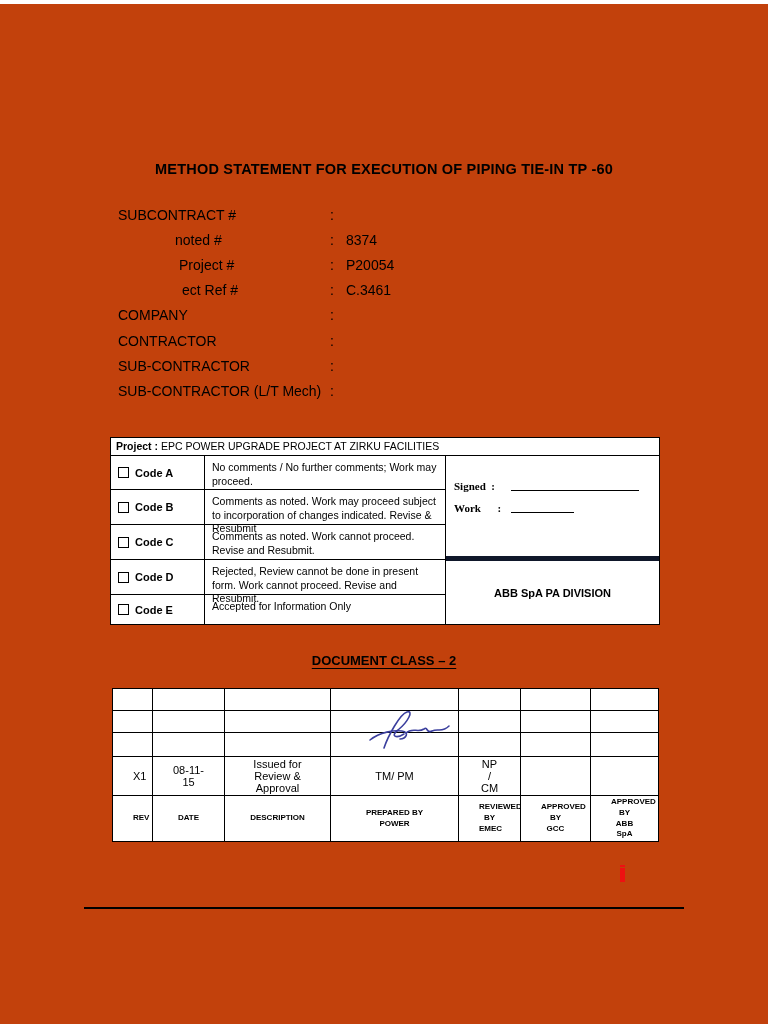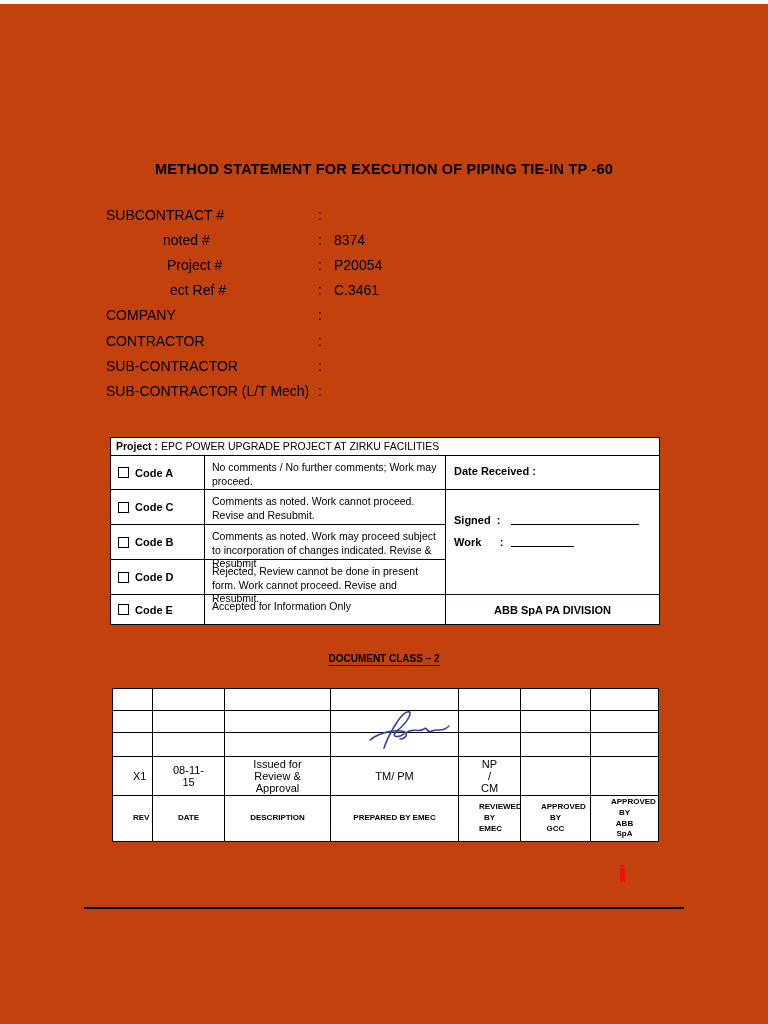--- a/index.html
+++ b/index.html
@@ -24,21 +24,21 @@
     top: 157px; left: 0; right: 0;
     text-align: center;
     font-size: 14.5px;
     font-weight: bold;
     letter-spacing: 0.2px;
   }
 
   
   .fields {
     position: absolute;
-    top: 198px; left: 106px;
+    top: 198px; left: 118px;
     width: 480px;
   }
   .field-row {
     display: flex;
     height: 25.2px;
     align-items: center;
     font-size: 14px;
   }
   .f-label { width: 212px; }
   .f-colon { width: 16px; }
@@ -99,45 +99,46 @@
   .rt-right { flex: 1; border-left: 1px solid #000; display: flex; flex-direction: column; }
   .rt-r1 {
     height: 34px;
     border-bottom: 1px solid #000;
     padding: 9px 0 0 8px;
     font-size: 11px;
     font-weight: bold;
   }
   .rt-r2 {
     height: 105px;
-    border-bottom: 1px solid #0f172a;
+    border-bottom: 5px solid #0f172a;
     position: relative;
     font-size: 11px;
     font-weight: bold;
+    font-family: Liberation Serif, serif;
   }
   .sig-label { position: absolute; left: 8px; top: 24px; white-space: pre; }
   .date-label { position: absolute; left: 8px; top: 46px; white-space: pre; }
   .blank-line { position: absolute; border-bottom: 1.5px solid #000; }
   .line-signed { left: 65px; top: 22px; width: 128px; height: 13px; }
   .line-date   { left: 65px; top: 44px; width: 63px;  height: 13px; }
   .rt-r3 {
     flex: 1;
     display: flex;
     align-items: center;
     justify-content: center;
     font-size: 11px;
     font-weight: bold;
   }
 
   
   .doc-class {
     position: absolute;
     top: 649px; left: 0; right: 0;
     text-align: center;
-    font-size: 10px;
+    font-size: 13px;
     font-weight: bold;
   }
   .doc-class span { text-decoration: underline; text-underline-offset: 3px; }
 
   
   .rev-table-wrap { position: absolute; top: 684px; left: 112px; }
   table.rev {
     border-collapse: collapse;
     table-layout: fixed;
     width: 546px;
@@ -246,51 +247,50 @@
     </div>
     <div class="rt-body">
       <div class="rt-left">
         <div class="rt-row r-A">
           <div class="rt-code">
             <span class="cb"></span>
             <span class="code-label">Code A</span>
           </div>
           <div class="rt-desc">No comments / No further comments; Work may proceed.</div>
         </div>
+        <div class="rt-row r-B">
+          <div class="rt-code">
+            <span class="cb"></span>
+            <span class="code-label">Code B</span>
+          </div>
+          <div class="rt-desc">Comments as noted. Work may proceed subject to incorporation of changes indicated. Revise &amp; Resubmit</div>
+        </div>
         <div class="rt-row r-C">
           <div class="rt-code">
             <span class="cb"></span>
             <span class="code-label">Code C</span>
           </div>
           <div class="rt-desc">Comments as noted.  Work cannot proceed. Revise and Resubmit.</div>
-        </div>
-        <div class="rt-row r-B">
-          <div class="rt-code">
-            <span class="cb"></span>
-            <span class="code-label">Code B</span>
-          </div>
-          <div class="rt-desc">Comments as noted. Work may proceed subject to incorporation of changes indicated. Revise &amp; Resubmit</div>
         </div>
         <div class="rt-row r-D">
           <div class="rt-code">
             <span class="cb"></span>
             <span class="code-label">Code D</span>
           </div>
           <div class="rt-desc">Rejected, Review cannot be done in present form. Work cannot proceed. Revise and Resubmit.</div>
         </div>
         <div class="rt-row r-E">
           <div class="rt-code">
             <span class="cb"></span>
             <span class="code-label">Code E</span>
           </div>
           <div class="rt-desc">Accepted for Information Only</div>
         </div>
       </div>
       <div class="rt-right">
-        <div class="rt-r1">Date Received :</div>
         <div class="rt-r2">
           <span class="sig-label">Signed  :</span>
           <span class="blank-line line-signed"></span>
           <span class="date-label">Work      :</span>
           <span class="blank-line line-date"></span>
         </div>
         <div class="rt-r3">ABB SpA PA DIVISION</div>
       </div>
     </div>
   </div>
@@ -344,21 +344,21 @@
         <td>Issued for Review &amp; Approval</td>
         <td>TM/ PM</td>
         <td>NP / CM</td>
         <td></td>
         <td></td>
       </tr>
       <tr class="hdr" style="height:32px">
         <td>REV</td>
         <td>DATE</td>
         <td>DESCRIPTION</td>
-        <td>PREPARED BY EMEC</td>
+        <td>PREPARED BY POWER</td>
         <td>REVIEWED BY EMEC</td>
         <td>APPROVED BY GCC</td>
         <td>APPROVED BY ABB SpA</td>
       </tr>
     </tbody>
       </table>
   </div>
 
   <svg class="signature" viewBox="0 0 108 50" aria-hidden="true">
     <path d="M34,42 C38,30 50,8 57,6 C64,4 58,16 48,24 C40,30 46,33 54,28"></path>

